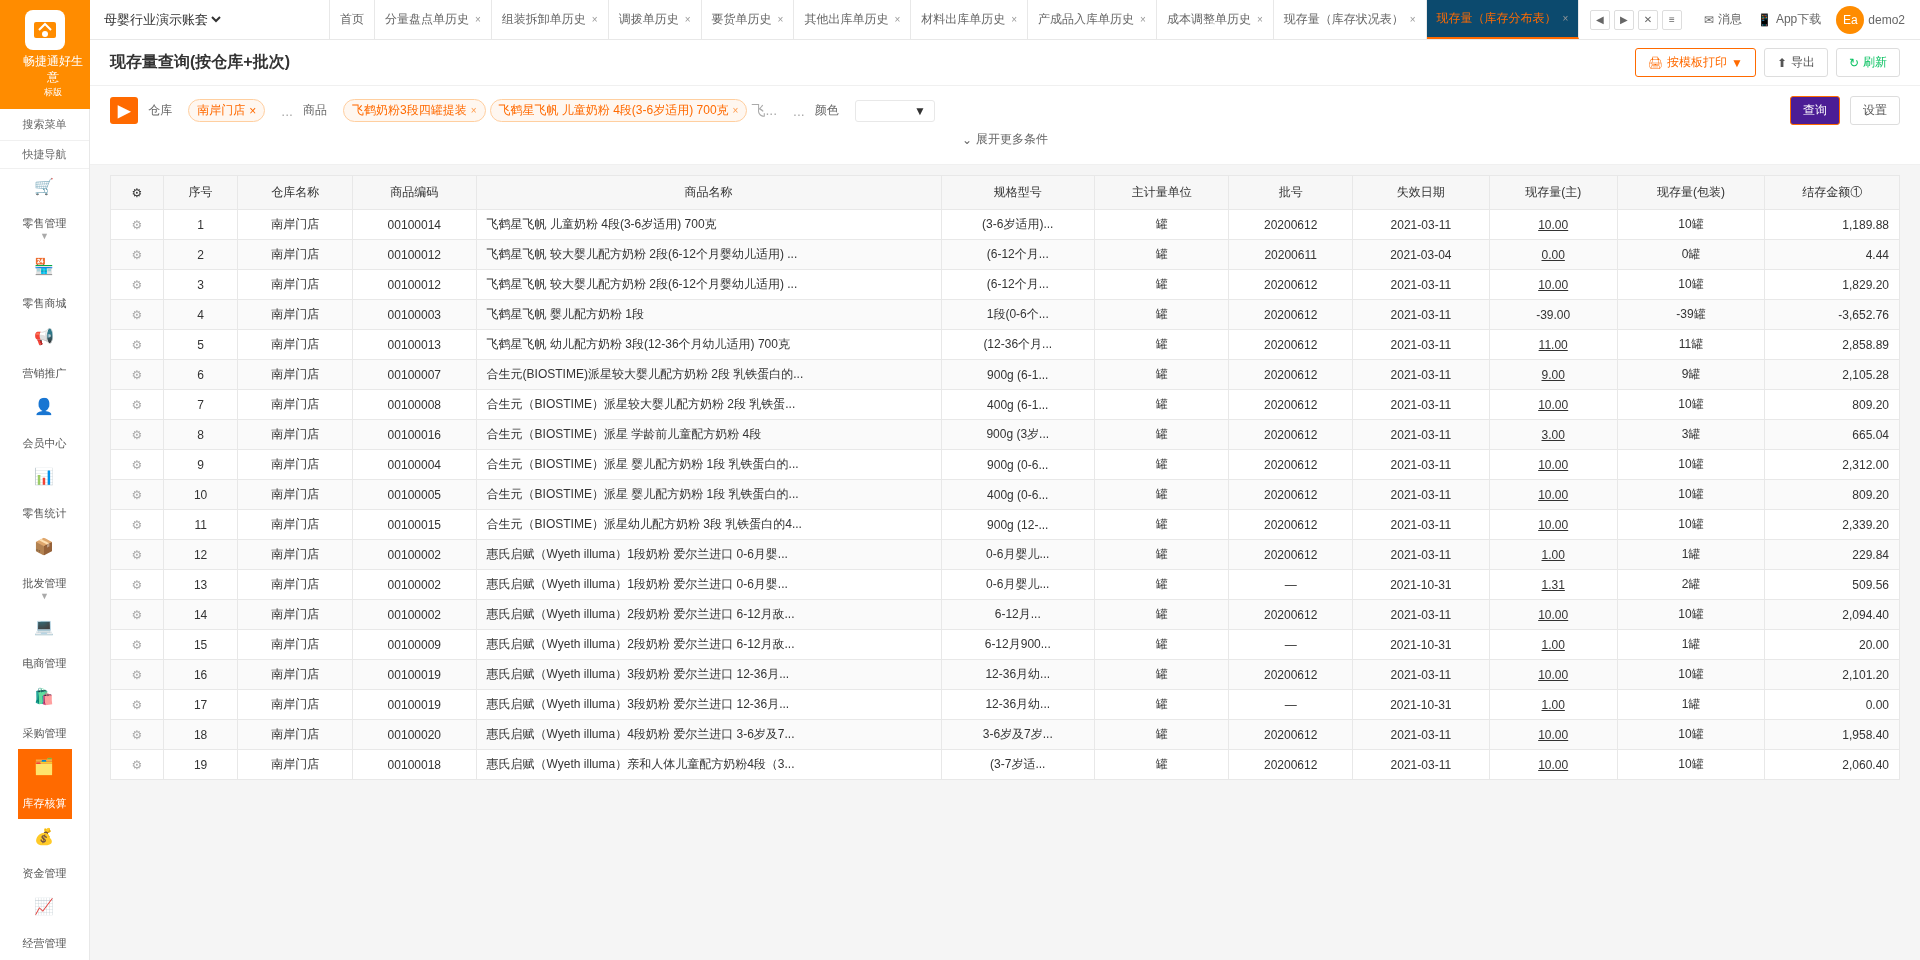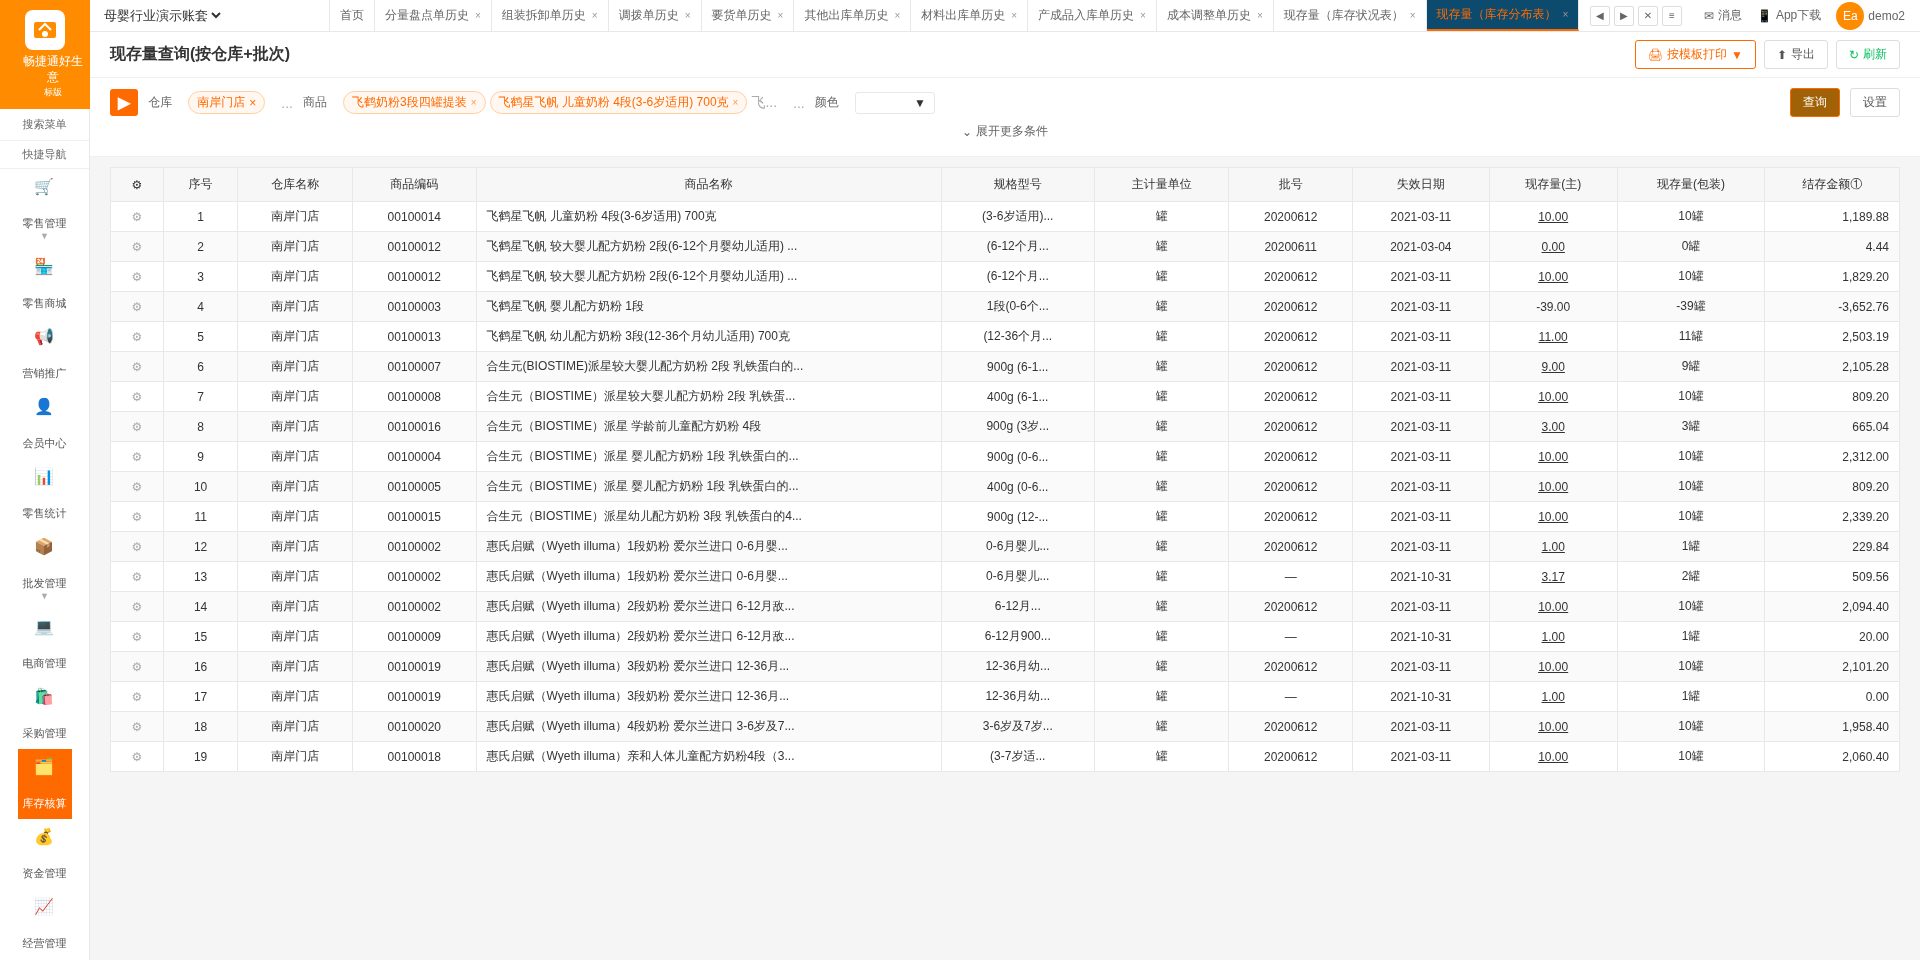--- a/index.html
+++ b/index.html
@@ -20,39 +20,39 @@
     .sidebar-item.active .sidebar-item-label { color: #fff; }
     .sidebar-item-label { color: #555; font-size: 11px; text-align: center; margin-top: 20px; }
     .sidebar-item-icon { font-size: 16px; color: #888; }
     .sidebar-item.active .sidebar-item-icon { color: #fff; }
     .arrow-indicator { position: absolute; right: 0; top: 50%; transform: translateY(-50%); width: 3px; height: 20px; background: #ff6a00; border-radius: 2px 0 0 2px; }
 
     
     .main { flex: 1; display: flex; flex-direction: column; overflow: hidden; }
 
     
-    .top-nav { background: #fff; border-bottom: 1px solid #e8e8e8; display: flex; align-items: center; padding: 0; height: 32px; }
+    .top-nav { background: #fff; border-bottom: 1px solid #e8e8e8; display: flex; align-items: center; padding: 0; height: 40px; }
     .top-nav-left { display: flex; align-items: center; padding: 0 10px; border-right: 1px solid #e8e8e8; height: 100%; min-width: 240px; }
     .top-nav-left select { border: none; outline: none; font-size: 13px; color: #333; background: transparent; cursor: pointer; }
     .tab-bar { display: flex; align-items: center; flex: 1; overflow: hidden; height: 100%; }
     .tab-item { display: flex; align-items: center; padding: 0 10px; height: 100%; border-right: 1px solid #e8e8e8; font-size: 12px; color: #666; cursor: pointer; white-space: nowrap; flex-shrink: 0; }
     .tab-item.active { color: #ff6a00; border-bottom: 2px solid #ff6a00; background: #0c4a6e; }
     .tab-item .tab-close { margin-left: 6px; color: #999; font-size: 10px; }
     .tab-nav-btns { display: flex; align-items: center; padding: 0 5px; }
     .tab-nav-btn { width: 20px; height: 20px; display: flex; align-items: center; justify-content: center; cursor: pointer; color: #666; border: 1px solid #ddd; border-radius: 2px; margin: 0 2px; font-size: 10px; }
     .top-right { display: flex; align-items: center; padding: 0 15px; gap: 15px; }
     .top-right-item { display: flex; align-items: center; gap: 4px; cursor: pointer; color: #666; font-size: 12px; }
     .user-avatar { width: 28px; height: 28px; border-radius: 50%; background: #ff8c00; display: flex; align-items: center; justify-content: center; color: #fff; font-size: 12px; }
 
     
     .page-header { background: #fff; padding: 8px 20px; display: flex; align-items: center; justify-content: space-between; border-bottom: 1px solid #f0f0f0; }
     .page-title { font-size: 16px; font-weight: bold; color: #333; }
     .page-actions { display: flex; align-items: center; gap: 8px; }
     .btn { padding: 5px 12px; border-radius: 3px; cursor: pointer; font-size: 12px; border: 1px solid #ddd; background: #fff; color: #555; display: flex; align-items: center; gap: 4px; }
-    .btn-primary { background: #a16207; color: #fff; border-color: #ff6a00; }
+    .btn-primary { background: #4c1d95; color: #fff; border-color: #ff6a00; }
     .btn-outline { border-color: #ff6a00; color: #ff6a00; background: #fff; }
     .btn-refresh { border-color: #ddd; color: #07c160; background: #fff; }
 
     
     .filter-area { background: #fff; padding: 10px 20px; border-bottom: 1px solid #f0f0f0; }
     .filter-row { display: flex; align-items: center; gap: 10px; flex-wrap: wrap; }
     .filter-item { display: flex; align-items: center; gap: 16px; justify-content: flex-end; }
     .filter-label { color: #666; font-size: 12px; white-space: nowrap; }
     .filter-tags { display: flex; align-items: center; gap: 4px; flex-wrap: wrap; }
     .filter-tag { background: #fff7f0; border: 1px solid #ffcfa0; color: #ff6a00; padding: 2px 8px; border-radius: 12px; display: flex; align-items: center; gap: 4px; font-size: 12px; }
@@ -411,21 +411,21 @@
     <td class="row-num">5</td>
     <td>南岸门店</td>
     <td>00100013</td>
     <td style="text-align:left;max-width:280px;overflow:hidden;text-overflow:ellipsis">飞鹤星飞帆 幼儿配方奶粉 3段(12-36个月幼儿适用) 700克</td>
     <td>(12-36个月...</td>
     <td>罐</td>
     <td>20200612</td>
     <td>2021-03-11</td>
     <td class="cell-link">11.00</td>
     <td class="">11罐</td>
-    <td class="" style="text-align:right">2,503.19</td>
+    <td class="" style="text-align:right">2,858.89</td>
   </tr>
           <tr>
     <td style="color:#aaa">⚙</td>
     <td class="row-num">6</td>
     <td>南岸门店</td>
     <td>00100007</td>
     <td style="text-align:left;max-width:280px;overflow:hidden;text-overflow:ellipsis">合生元(BIOSTIME)派星较大婴儿配方奶粉 2段 乳铁蛋白的...</td>
     <td>900g (6-1...</td>
     <td>罐</td>
     <td>20200612</td>
@@ -521,21 +521,21 @@
           <tr>
     <td style="color:#aaa">⚙</td>
     <td class="row-num">13</td>
     <td>南岸门店</td>
     <td>00100002</td>
     <td style="text-align:left;max-width:280px;overflow:hidden;text-overflow:ellipsis">惠氏启赋（Wyeth illuma）1段奶粉 爱尔兰进口 0-6月婴...</td>
     <td>0-6月婴儿...</td>
     <td>罐</td>
     <td>—</td>
     <td>2021-10-31</td>
-    <td class="cell-link">3.17</td>
+    <td class="cell-link">1.31</td>
     <td class="">2罐</td>
     <td class="" style="text-align:right">509.56</td>
   </tr>
           <tr>
     <td style="color:#aaa">⚙</td>
     <td class="row-num">14</td>
     <td>南岸门店</td>
     <td>00100002</td>
     <td style="text-align:left;max-width:280px;overflow:hidden;text-overflow:ellipsis">惠氏启赋（Wyeth illuma）2段奶粉 爱尔兰进口 6-12月敌...</td>
     <td>6-12月...</td>

